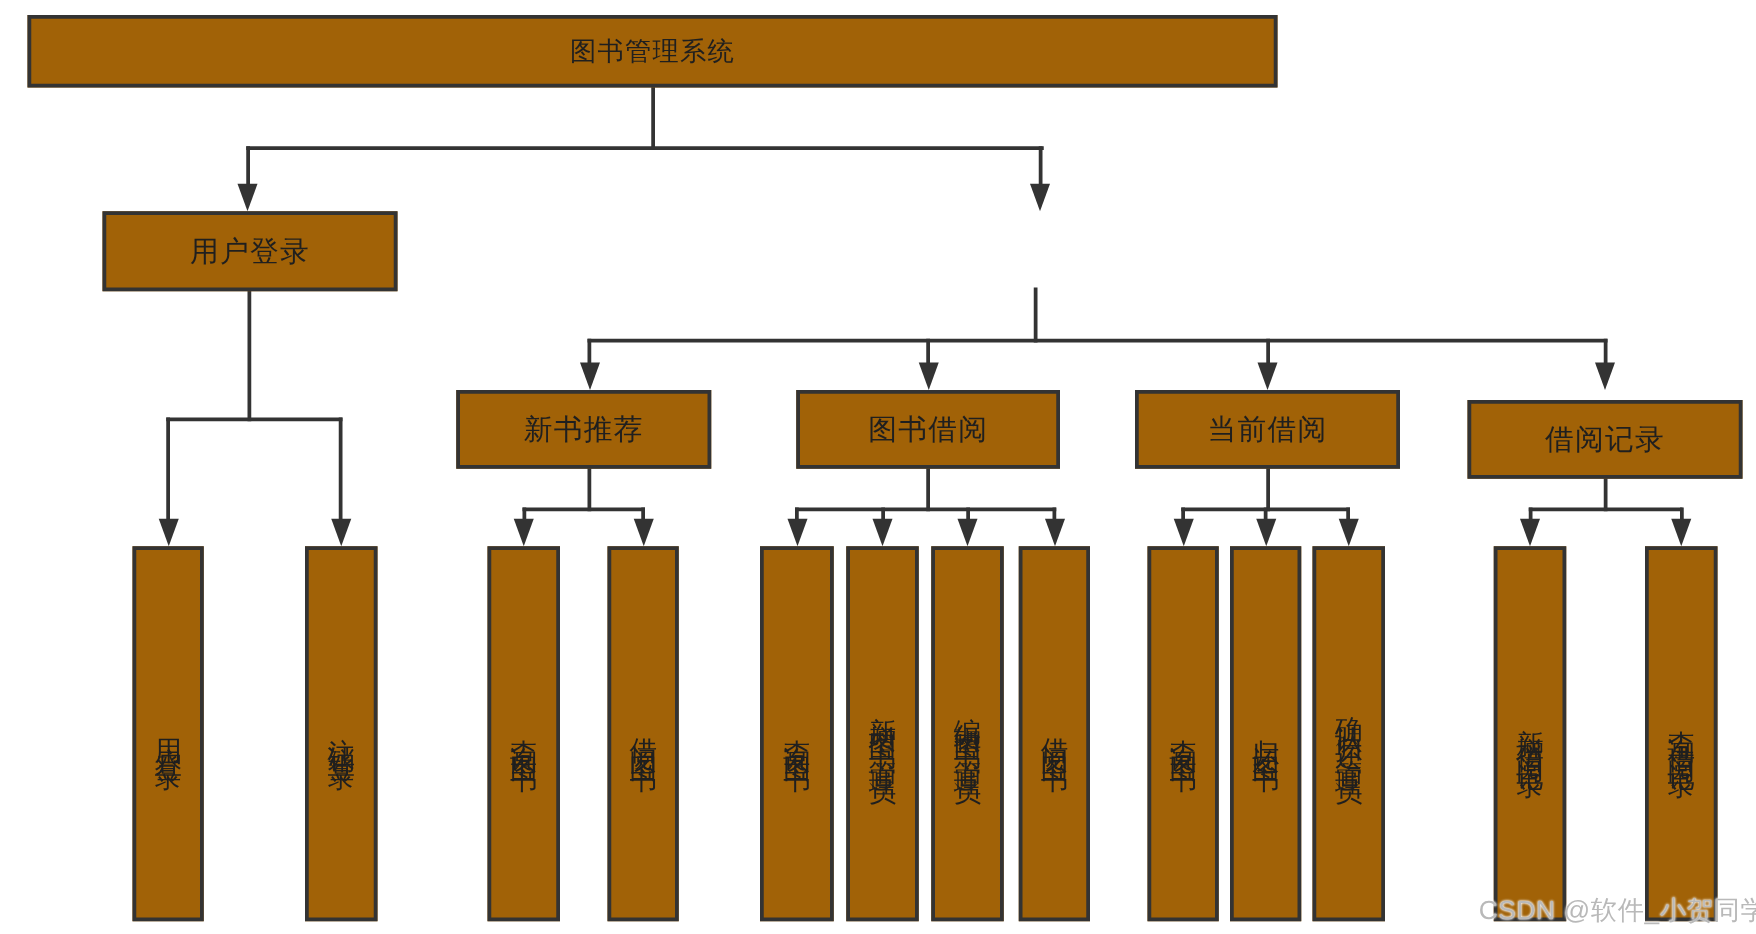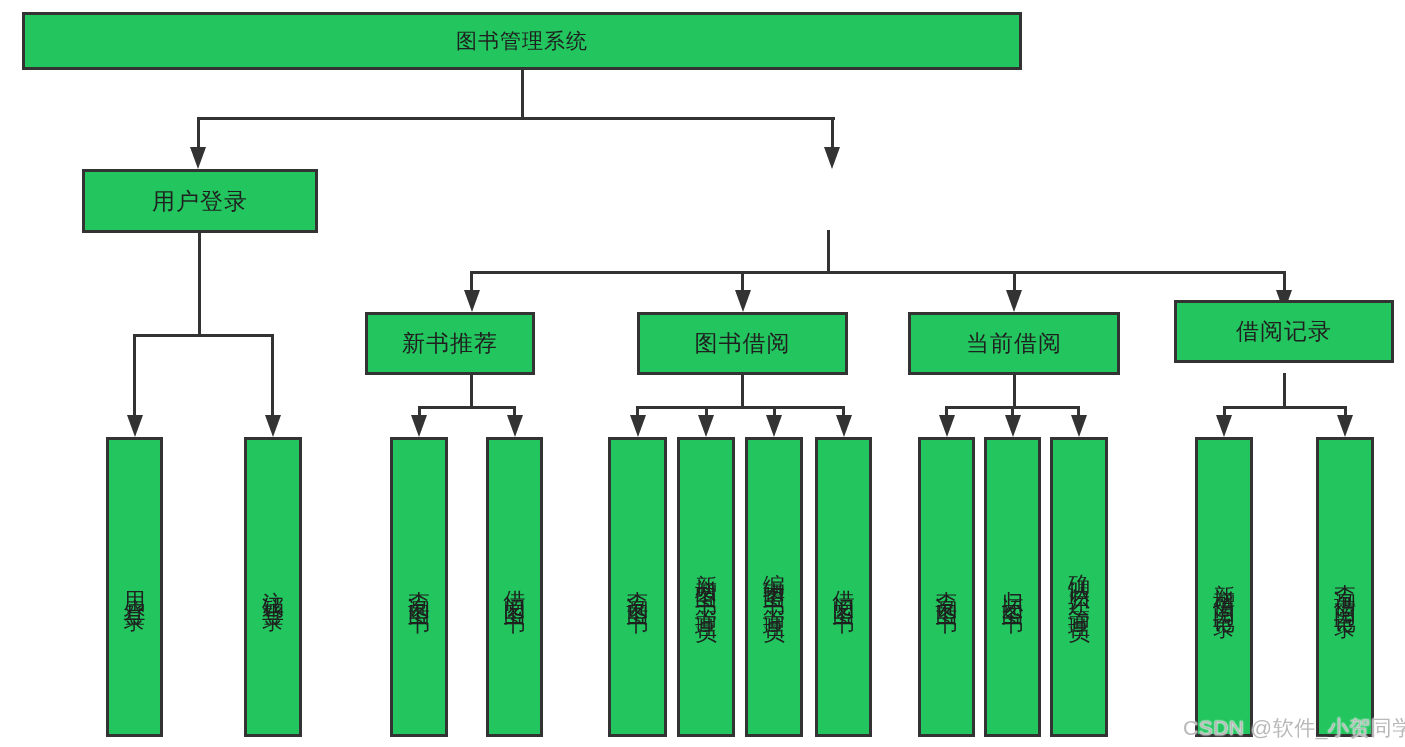--- a/index.html
+++ b/index.html
@@ -1,21 +1,21 @@
 <!DOCTYPE html>
 <html><head>
 <meta charset="utf-8">
 <style>
   html,body{margin:0;padding:0;background:#fff;}
   .canvas{
     position:relative;width:1405px;height:747px;background:#ffffff;
     font-family:"Liberation Sans","DejaVu Sans",sans-serif;overflow:hidden;
   }
   .box{
-    position:absolute;background:#22c55e;border:3px solid #333333;box-sizing:border-box;
+    position:absolute;background:#a16207;border:3px solid #333333;box-sizing:border-box;
     display:flex;align-items:center;justify-content:center;color:#1f1f1f;
   }
   .hbox span{font-size:23px;letter-spacing:1px;white-space:nowrap;}
   .rootbox span{font-size:21px;}
   .vtext{
     writing-mode:vertical-rl;font-size:22px;letter-spacing:7px;line-height:1;
     color:#1f1f1f;white-space:nowrap;
   }
   .line{position:absolute;background:#333333;}
   .v{width:3px;}
@@ -96,30 +96,30 @@
   <div class="arrow" style="left:1337px;top:415px"></div>
 
   <div class="box hbox rootbox" style="left:22px;top:12px;width:1000px;height:58px">
     <span>图书管理系统</span>
   </div>
 
   <div class="box hbox" style="left:82px;top:169px;width:236px;height:64px">
     <span>用户登录</span>
   </div>
 
-  <div class="box hbox" style="left:365px;top:312px;width:170px;height:63px">
+  <div class="box hbox" style="left:365px;top:312px;width:204px;height:63px">
     <span>新书推荐</span>
   </div>
   <div class="box hbox" style="left:637px;top:312px;width:211px;height:63px">
     <span>图书借阅</span>
   </div>
   <div class="box hbox" style="left:908px;top:312px;width:212px;height:63px">
     <span>当前借阅</span>
   </div>
-  <div class="box hbox" style="left:1174px;top:300px;width:220px;height:63px">
+  <div class="box hbox" style="left:1174px;top:320px;width:220px;height:63px">
     <span>借阅记录</span>
   </div>
 
   <div class="box" style="left:106px;top:437px;width:57px;height:300px">
     <span class="vtext">用户登录</span>
   </div>
   <div class="box" style="left:244px;top:437px;width:58px;height:300px">
     <span class="vtext">注销登录</span>
   </div>
 

